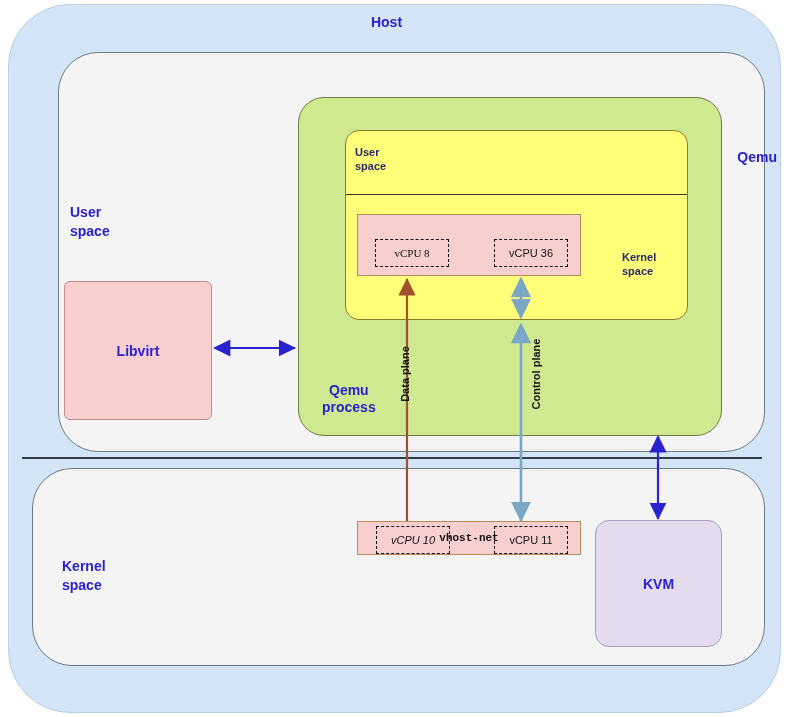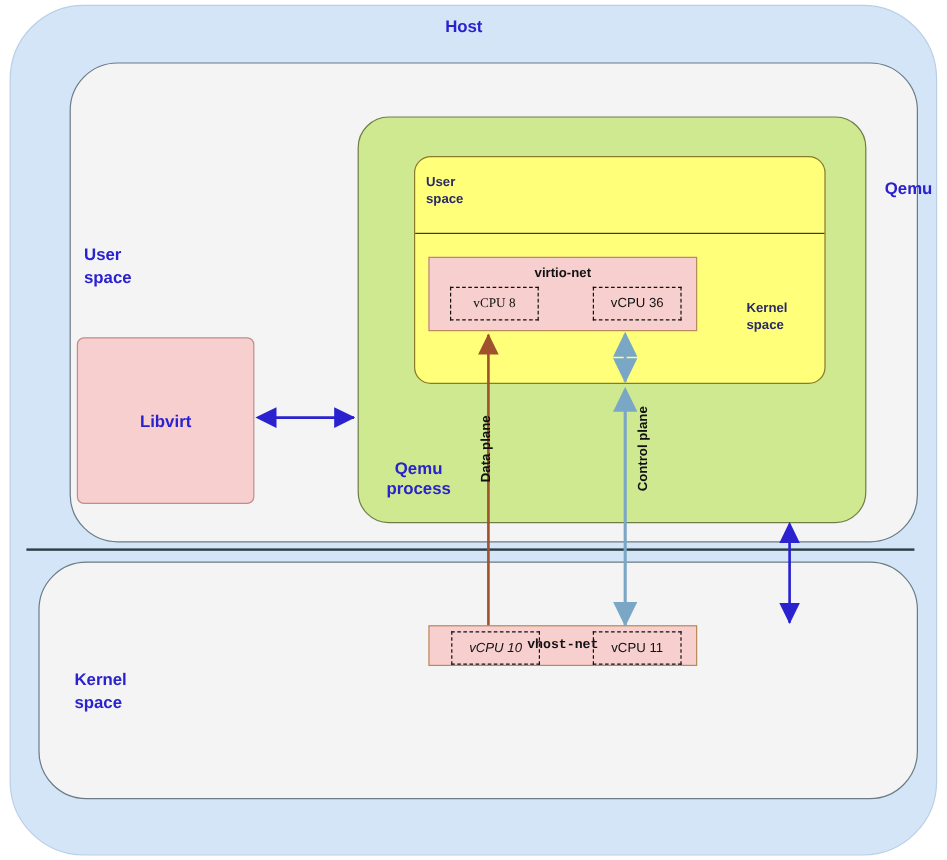--- a/index.html
+++ b/index.html
@@ -117,31 +117,33 @@
   <div id="guest" class="box">
     <div id="guest-split"></div>
   </div>
   <div id="guest-label">Qemu</div>
   <div id="guest-user-label">User
 space</div>
   <div id="guest-kernel-label">Kernel
 space</div>
 
   <div id="virtio" class="box">
-    <div id="virtio-label">virtio-net</div>
     <div id="vcpu8" class="vcpu">vCPU 8</div>
     <div id="vcpu36" class="vcpu">vCPU 36</div>
   </div>
 
   <div id="vhost" class="box">
     <div id="vhost-label">vhost-net</div>
     <div id="vcpu10" class="vcpu">vCPU 10</div>
     <div id="vcpu11" class="vcpu">vCPU 11</div>
   </div>
 
+  <div id="kvm" class="box">
+    <div class="txt">KVM</div>
+  </div>
 
   <svg id="arrows">
     <defs>
       <marker id="ah-blue" markerWidth="9" markerHeight="9" refX="7.5" refY="4.5" orient="auto">
         <path d="M0,0.6 L8,4.5 L0,8.4 z" fill="#2a21cf"></path>
       </marker>
       <marker id="ah-blue-s" markerWidth="9" markerHeight="9" refX="1" refY="4.5" orient="auto">
         <path d="M8,0.6 L0,4.5 L8,8.4 z" fill="#2a21cf"></path>
       </marker>
       <marker id="ah-brown" markerWidth="9" markerHeight="9" refX="7.5" refY="4.5" orient="auto">

